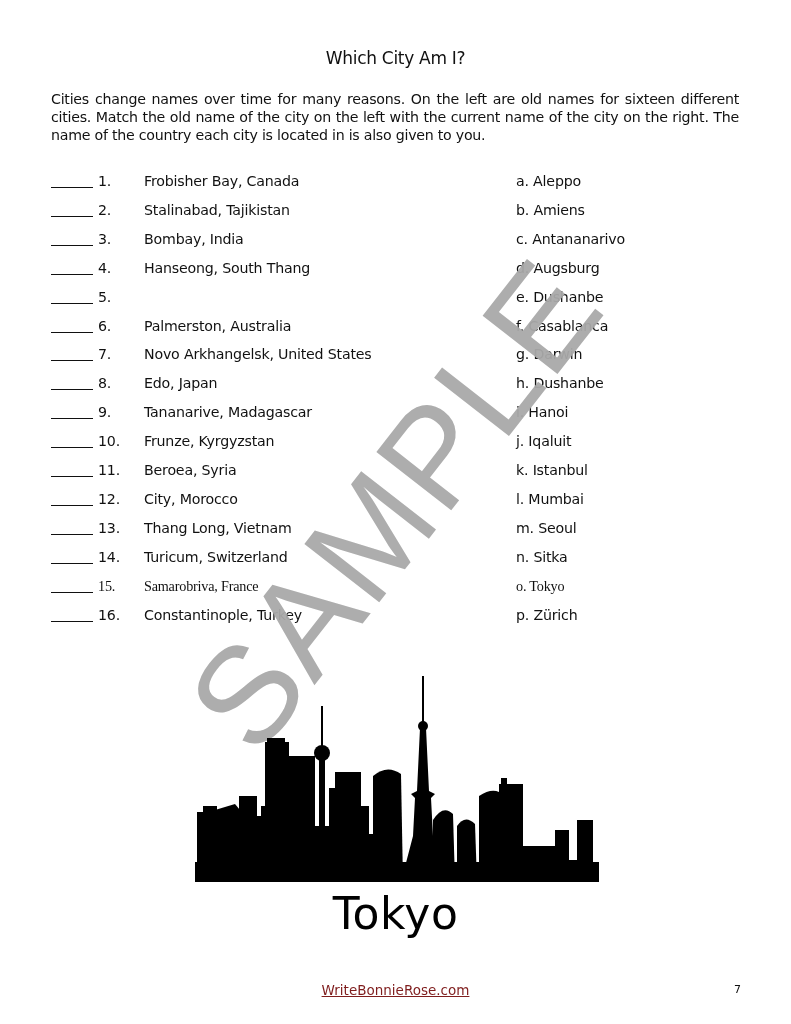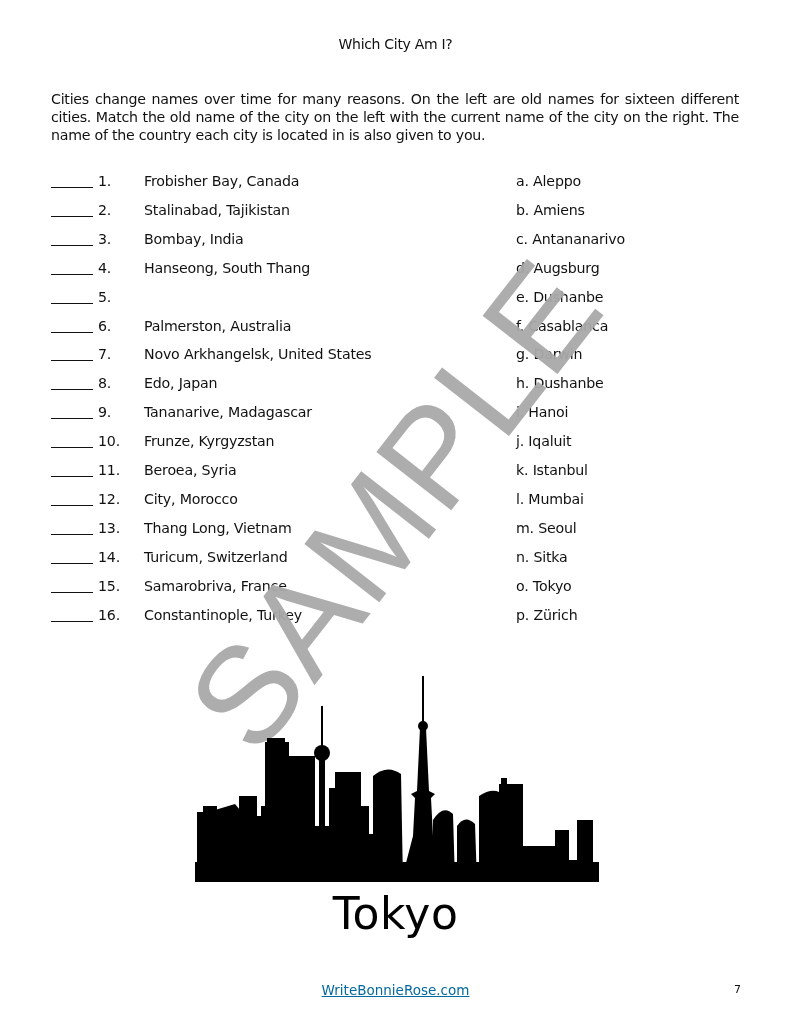--- a/index.html
+++ b/index.html
@@ -1,34 +1,34 @@
 <!DOCTYPE html>
 <html><head>
 <meta charset="utf-8">
 <style>
   html, body { margin: 0; padding: 0; background: #ffffff; }
   body { width: 791px; height: 1024px; position: relative; overflow: hidden;
          font-family: "DejaVu Sans", "Liberation Sans", sans-serif; color: #111; }
-  .title { position: absolute; top: 36px; left: 0; width: 791px; text-align: center;
-           font-size: 14px; letter-spacing: -0.3px; }
+  .title { position: absolute; top: 48px; left: 0; width: 791px; text-align: center;
+           font-size: 17px; letter-spacing: -0.3px; }
   .intro { position: absolute; top: 90px; left: 51px; width: 688px; font-size: 14.2px;
            line-height: 18px; text-align: justify; letter-spacing: -0.25px; }
   .row { position: absolute; left: 0; height: 20px; font-size: 14.2px; letter-spacing: -0.2px; }
   .blank { position: absolute; left: 51px; width: 42px; top: 14px; border-bottom: 1px solid #111; }
   .num { position: absolute; left: 98px; top: 0; }
   .old { position: absolute; left: 144px; top: 0; white-space: nowrap; }
   .new { position: absolute; left: 516px; top: 0; white-space: nowrap; }
   .watermark { position: absolute; left: 395px; top: 505px; transform: translate(-50%, -50%) rotate(-52deg);
                font-family: "Liberation Sans", sans-serif; font-size: 138px; color: #a9a9a9;
                opacity: 0.95; white-space: nowrap; letter-spacing: 2px; pointer-events: none; }
   .skyline { position: absolute; left: 195px; top: 676px; width: 404px; height: 206px; }
   .city-label { position: absolute; top: 888px; left: 0; width: 791px; text-align: center;
                 font-family: "DejaVu Sans", sans-serif; font-size: 44px; letter-spacing: 0.5px; color: #000; }
   .footer-link { position: absolute; top: 982px; left: 0; width: 791px; text-align: center;
-                 font-size: 13.5px; color: #0369a1; text-decoration: underline; }
+                 font-size: 13.5px; color: #7f1d1d; text-decoration: underline; }
   .page-num { position: absolute; top: 983px; left: 734px; font-size: 11px; color: #111; }
 </style>
 </head>
 <body>
 
 <div class="title">Which City Am I?</div>
 <div class="intro">Cities change names over time for many reasons. On the left are old names for sixteen different cities. Match the old name of the city on the left with the current name of the city on the right. The name of the country each city is located in is also given to you.</div>
 
 <div id="rows">
     <div class="row" style="top: 173px; width: 791px;">
@@ -107,21 +107,21 @@
       <span class="num">13.</span>
       <span class="old">Thang Long, Vietnam</span>
       <span class="new">m. Seoul</span>
     </div>
     <div class="row" style="top: 548.7px; width: 791px;">
       <span class="blank"></span>
       <span class="num">14.</span>
       <span class="old">Turicum, Switzerland</span>
       <span class="new">n. Sitka</span>
     </div>
-    <div class="row" style="top: 577.6px; width: 685px;">
+    <div class="row" style="top: 577.6px; width: 685px; font-family: Liberation Serif, serif;">
       <span class="blank"></span>
       <span class="num">15.</span>
       <span class="old">Samarobriva, France</span>
       <span class="new">o. Tokyo</span>
     </div>
     <div class="row" style="top: 606.5px; width: 791px;">
       <span class="blank"></span>
       <span class="num">16.</span>
       <span class="old">Constantinople, Turkey</span>
       <span class="new">p. Zürich</span>

